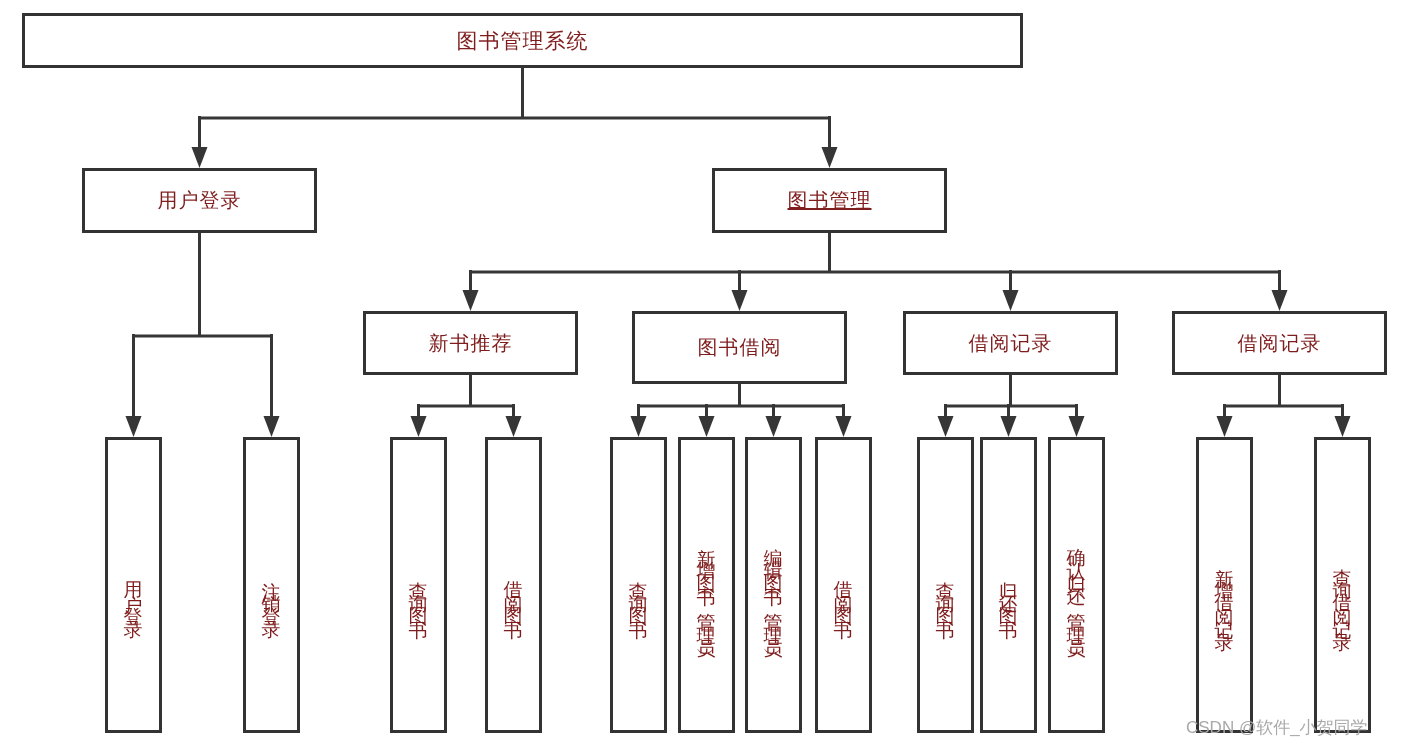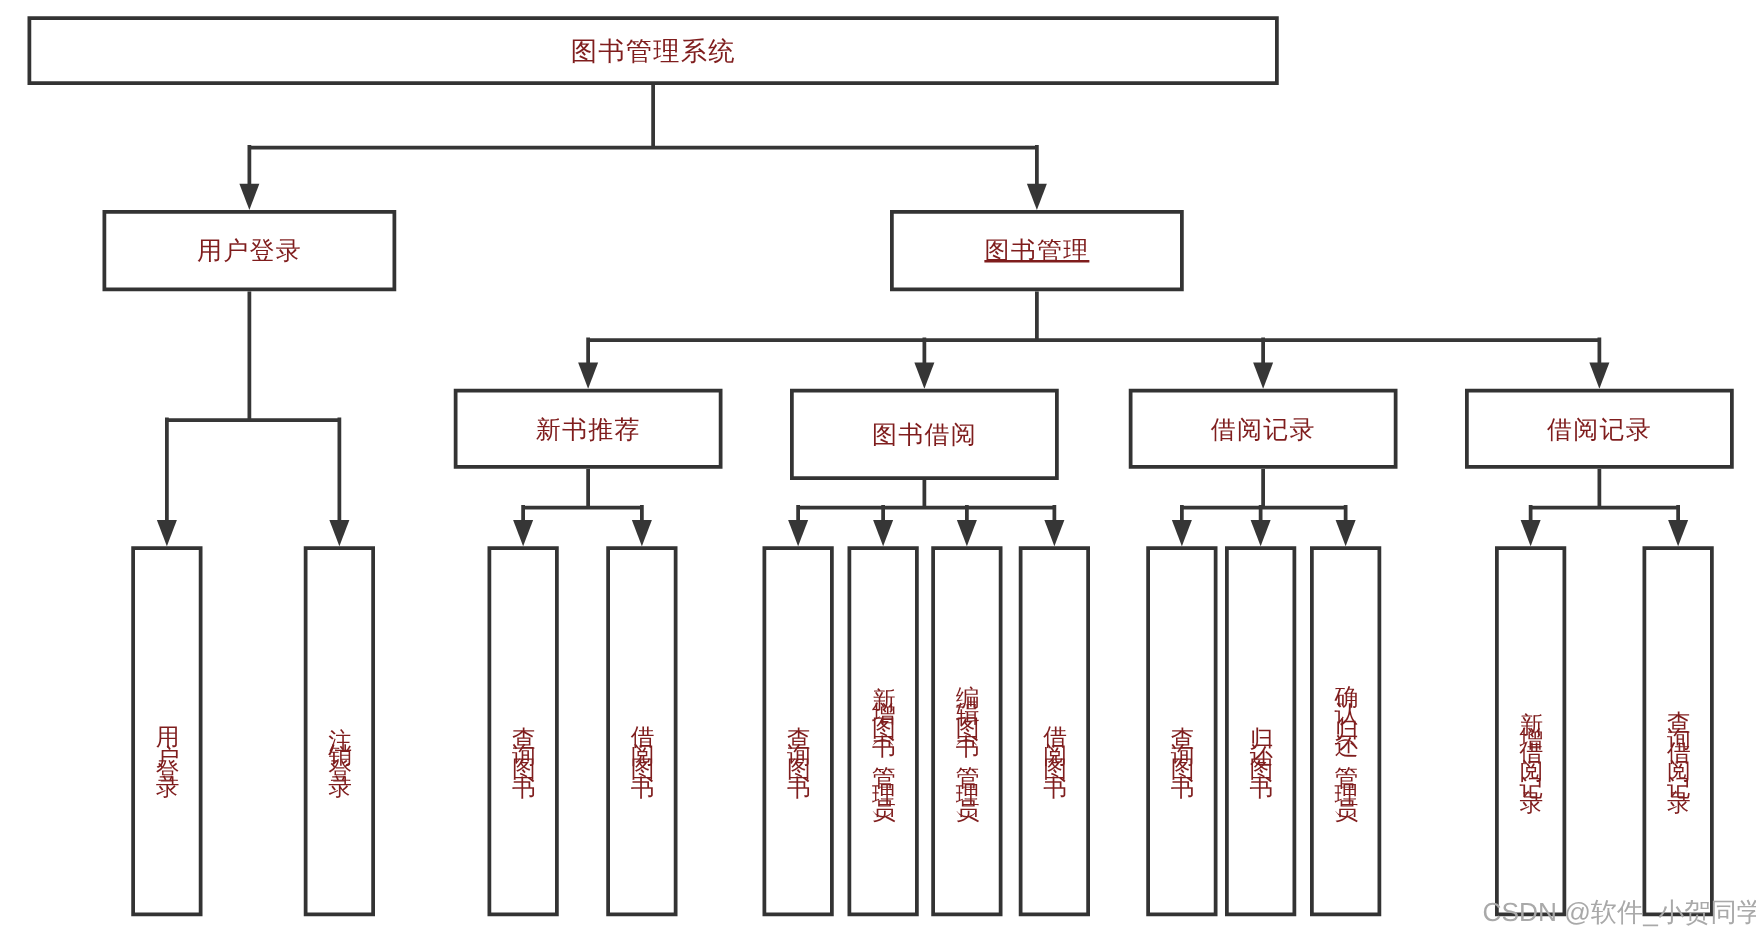--- a/index.html
+++ b/index.html
@@ -31,21 +31,21 @@
     letter-spacing: 13px;
     padding-top: 13px; 
     line-height: 1;
     white-space: nowrap;
   }
   .watermark {
     position: absolute;
     left: 1186px;
     top: 716px;
     width: 210px;
-    font-size: 21px;
+    font-size: 17px;
     color: #a9a9a9;
     white-space: nowrap;
     z-index: 5;
   }
 </style>
 </head>
 <body>
 
 <div class="canvas">
 

